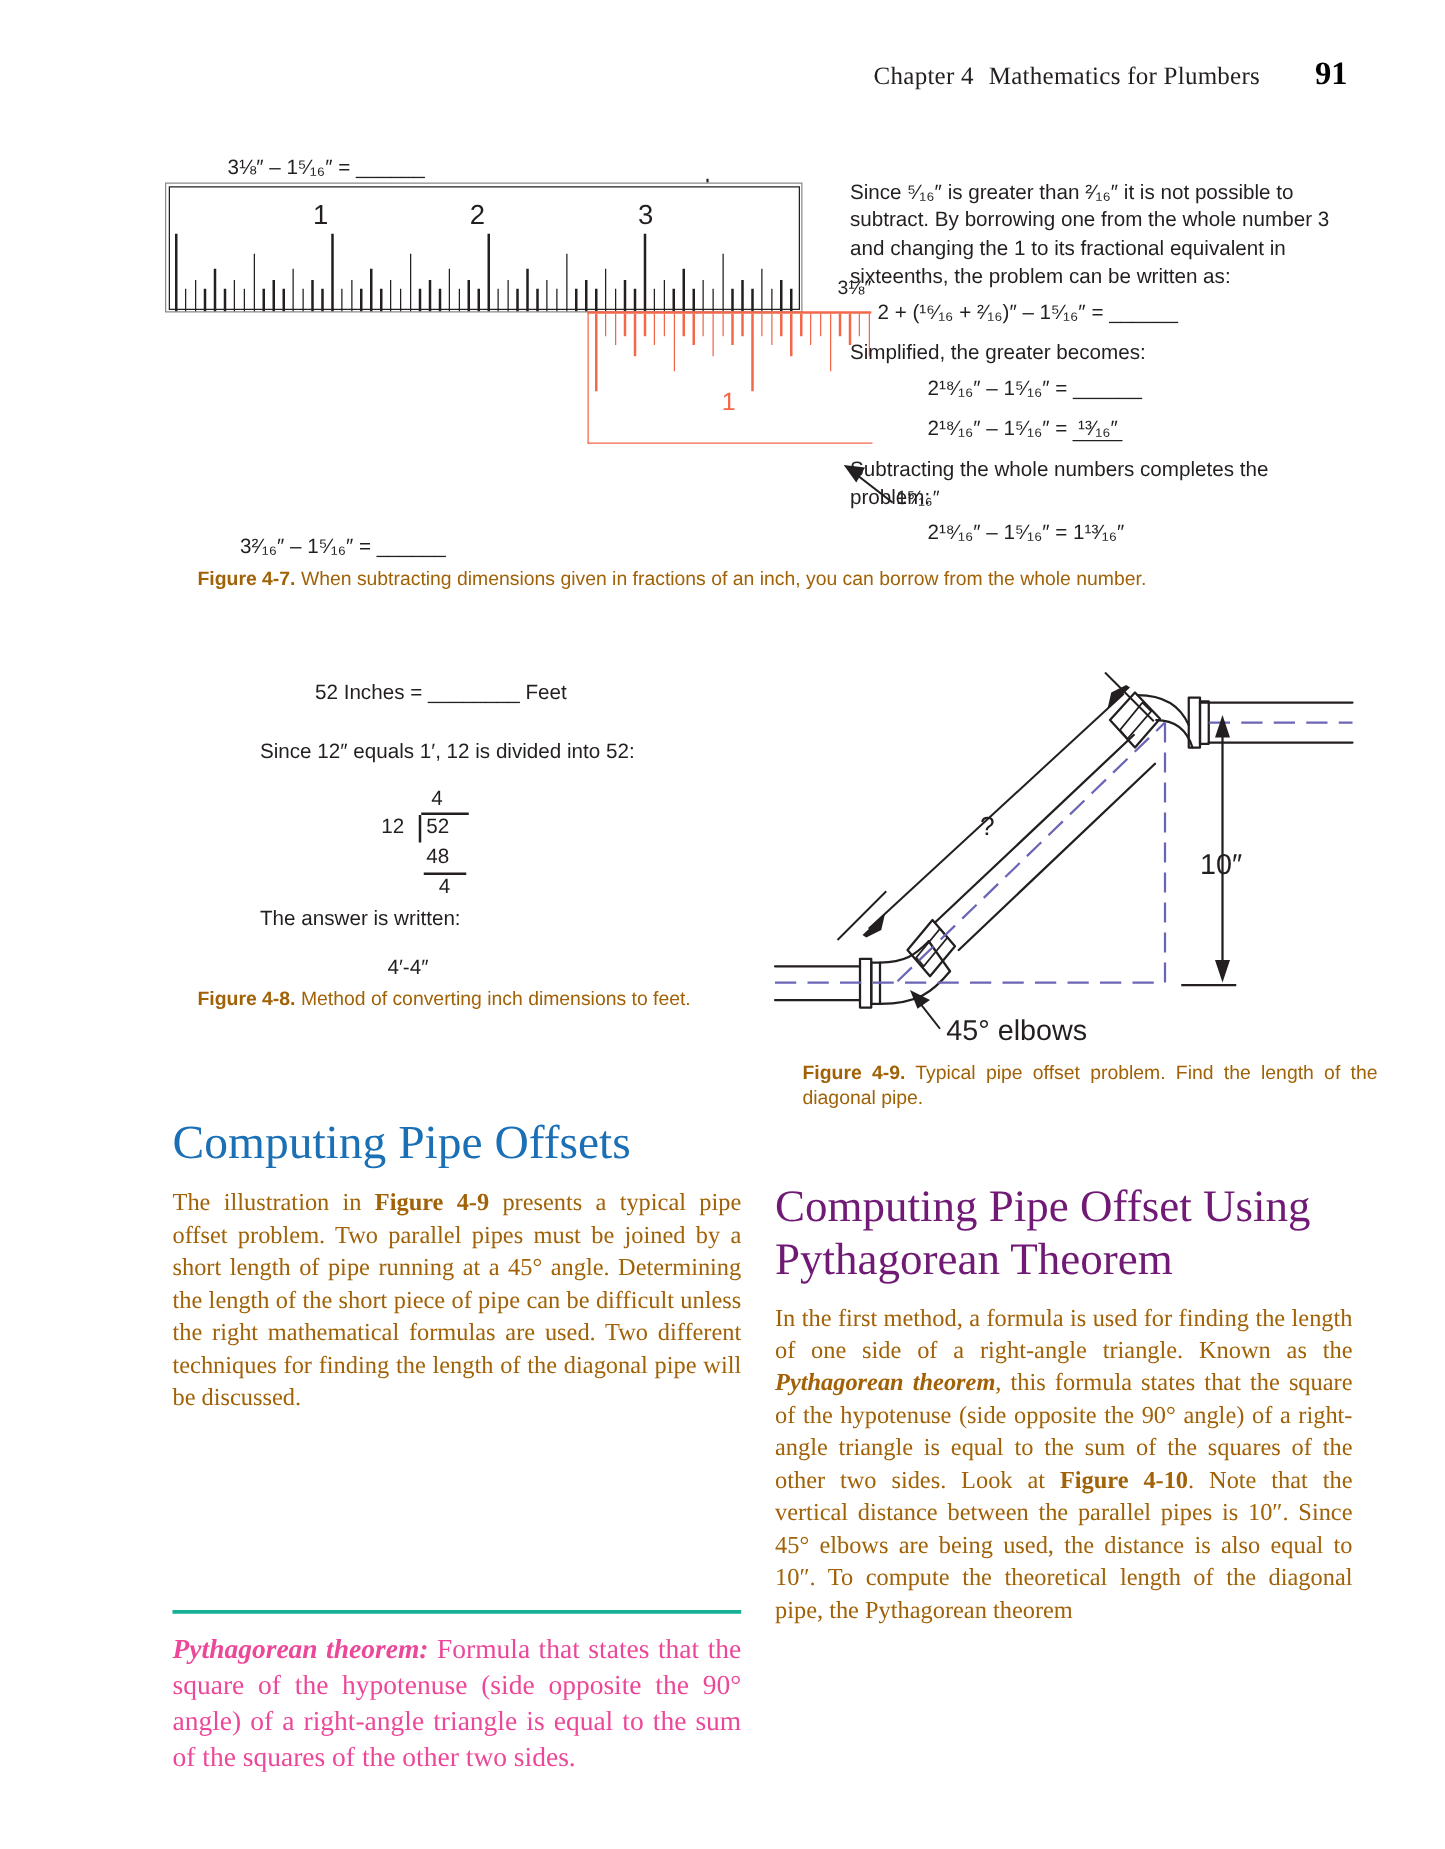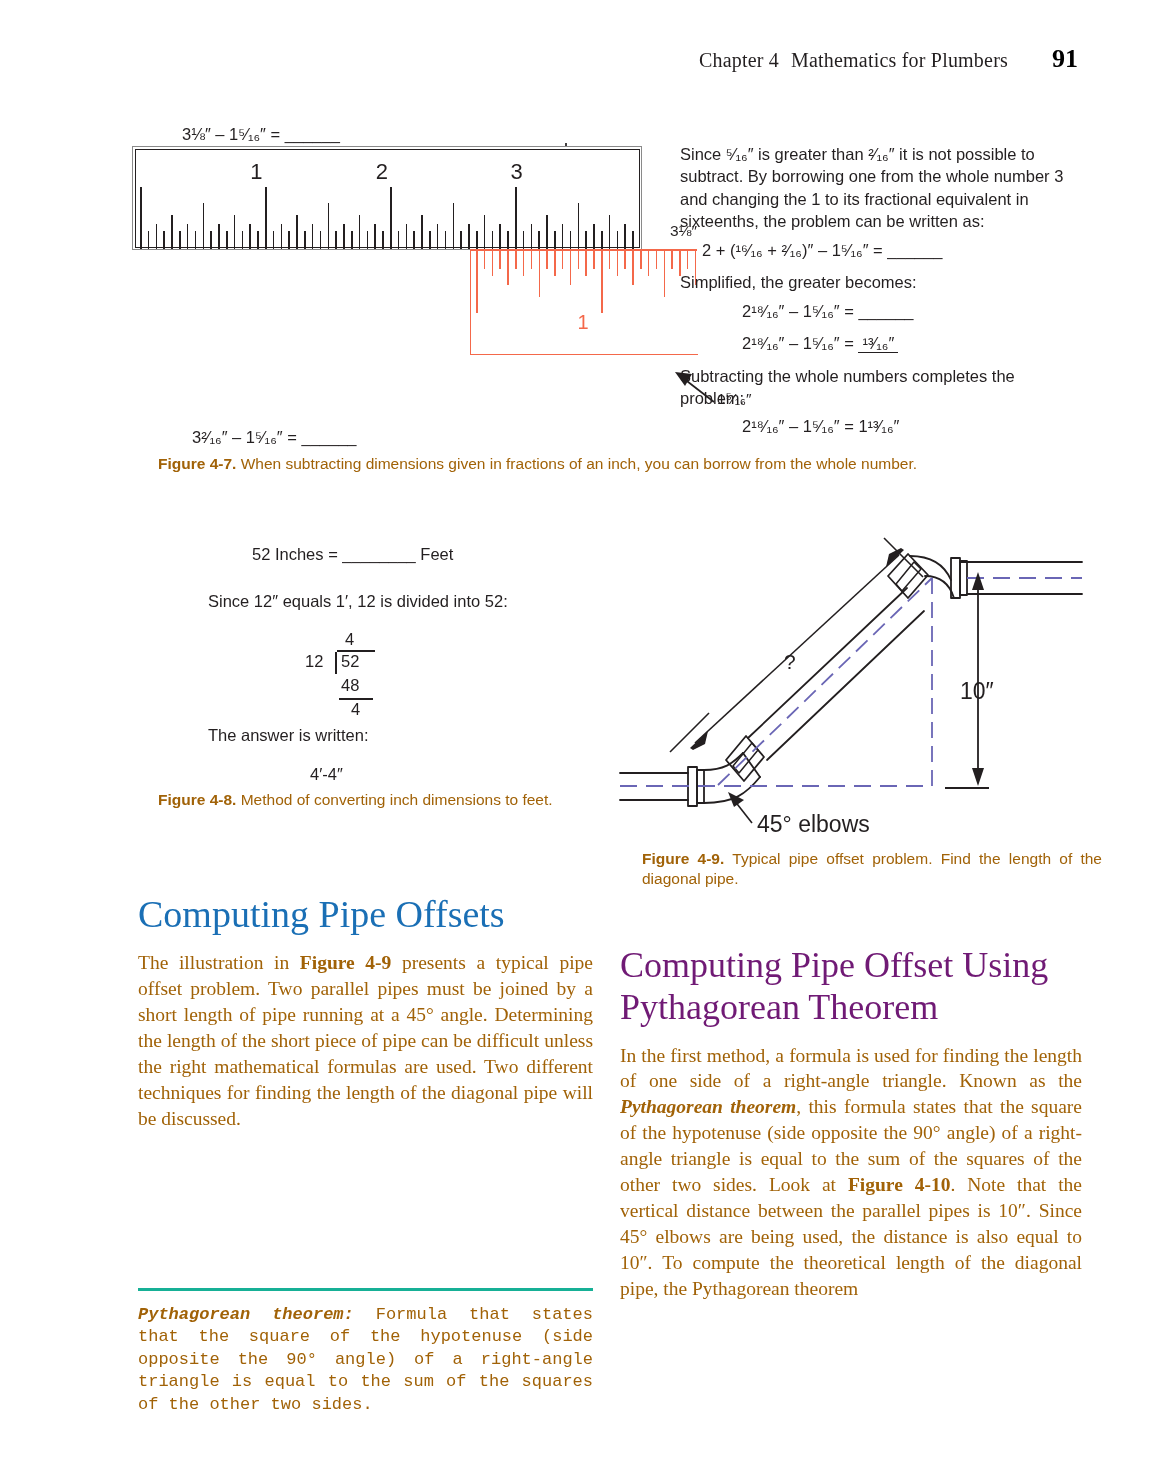--- a/index.html
+++ b/index.html
@@ -84,21 +84,21 @@
   .headblack{font-family:"Liberation Serif",serif;font-size:36px;line-height:1.16;color:#701a75;font-weight:normal;}
   .body{font-family:"Liberation Serif",serif;font-size:19.5px;line-height:1.33;color:#a16207;text-align:justify;}
   #colL{position:absolute;left:138px;top:893px;width:455px;}
   #colL h2{margin:0 0 14px 0;}
   #colR{position:absolute;left:620px;top:945px;width:462px;}
   #colR h2{margin:0 0 14px 0;}
 
   
   #foot{position:absolute;left:138px;top:1288px;width:455px;}
   #foot .rule{height:3px;background:#16b096;margin-bottom:13px;}
-  #foot .txt{font-family:Liberation Mono, monospace;font-size:17px;line-height:1.32;color:#a16207;text-align:justify;}
+  #foot .txt{font-family:Liberation Serif, serif;font-size:22px;line-height:1.32;color:#ec4899;text-align:justify;}
   #foot .term{font-weight:bold;font-style:italic;}
 </style>
 </head>
 <body>
 
 <div class="page">
 
   <div class="runhead">
     <span class="rh-text">Chapter 4</span>
     <span class="rh-gap"></span>

